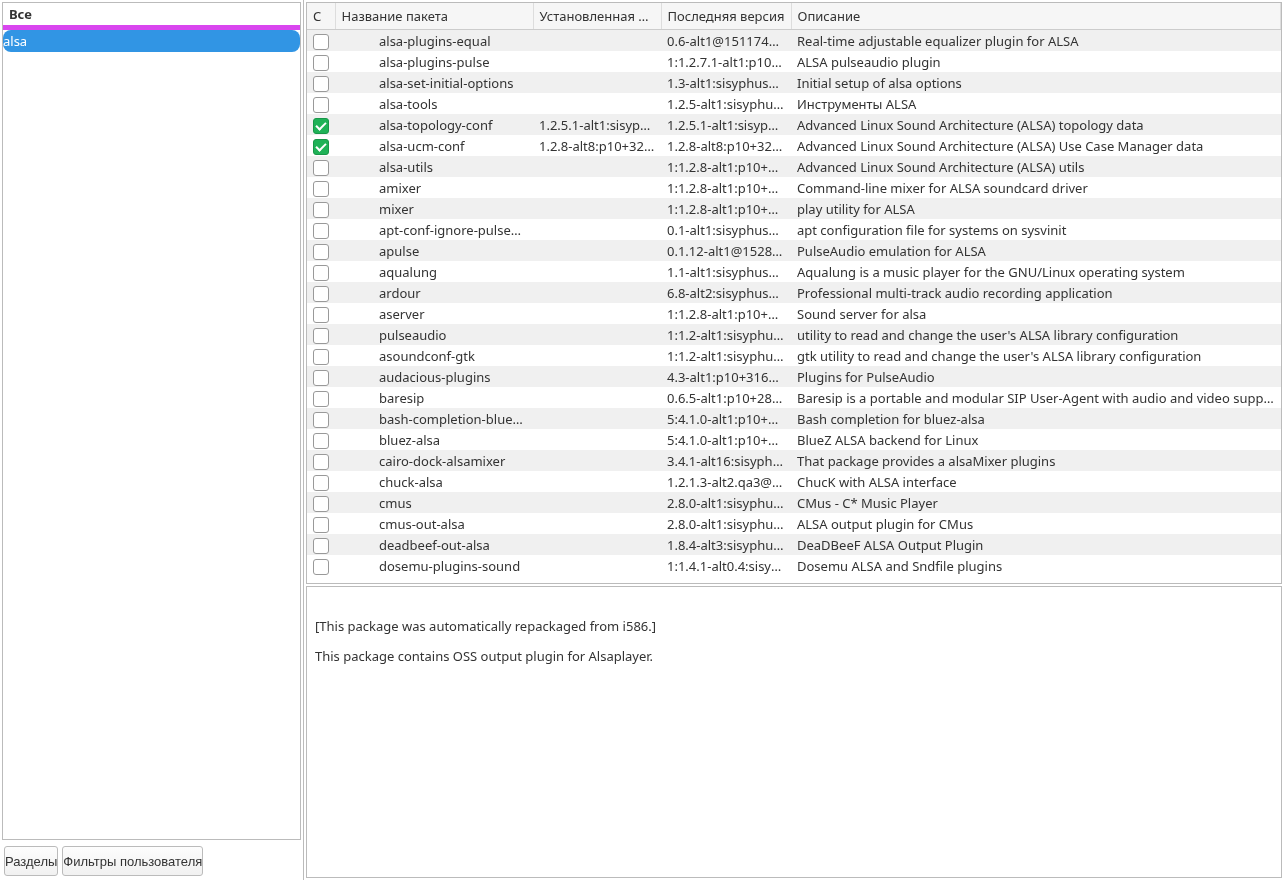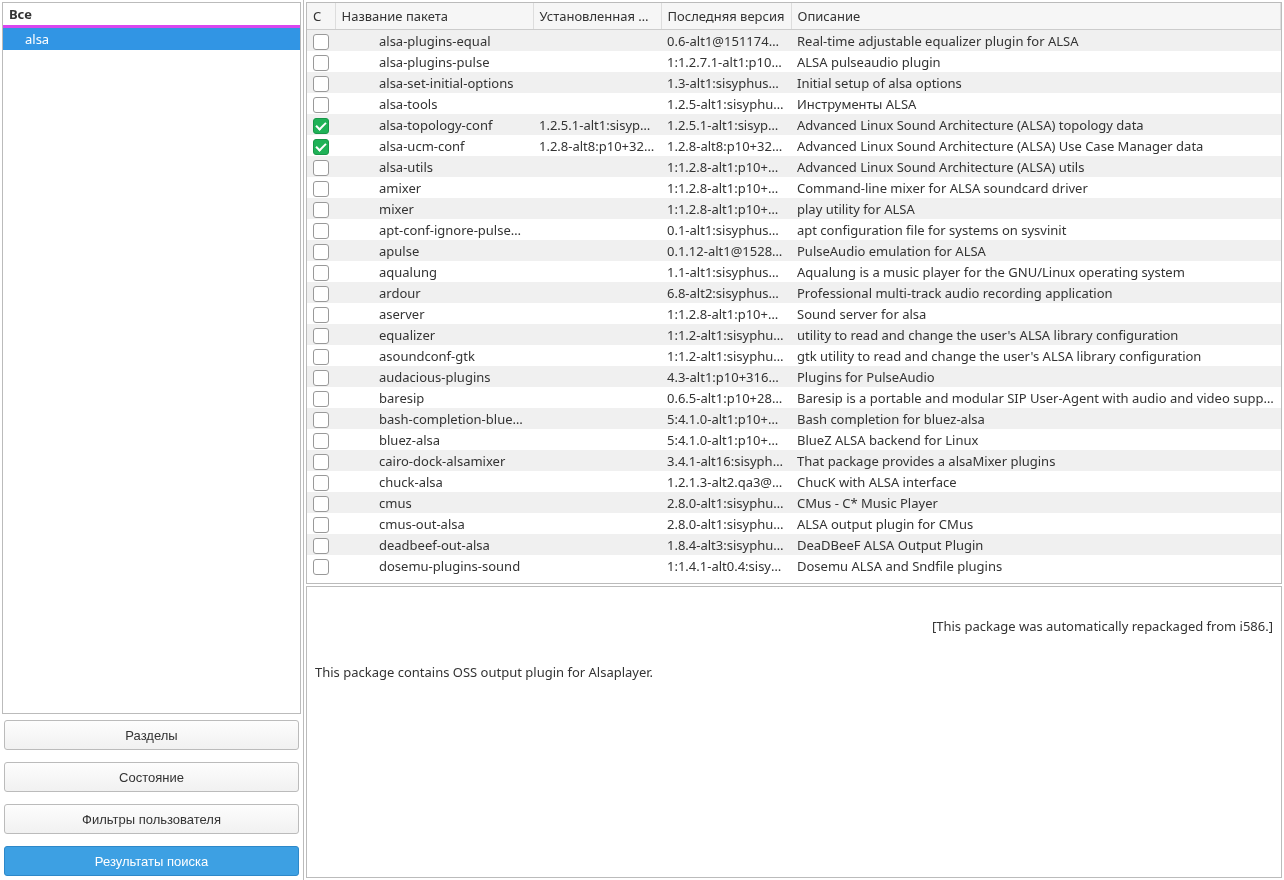--- a/index.html
+++ b/index.html
@@ -24,34 +24,35 @@
   flex: 1;
   border: 1px solid #bbb;
   margin: 2px;
   background: #fff;
   display: flex;
   flex-direction: column;
 }
 .cat-header {
   font-weight: 700;
   padding: 2px 6px;
-  border-bottom: 3px solid #d946ef;
+  border-bottom: 5px solid #d946ef;
 }
 .cat-item {
-  padding: 2px 22px;
+  padding: 2px 0;
   cursor: pointer;
+  border-radius: 8px;
 }
 .cat-item.selected {
   background: #3195e4;
   color: #fff;
 }
 .filter-buttons {
   display: flex;
-  flex-direction: column;
-  gap: 12px;
+  flex-direction: row;
+  gap: 4px;
   padding: 4px 4px 4px 4px;
 }
 .filter-btn {
   height: 30px;
   border: 1px solid #bbb;
   border-radius: 3px;
   background: linear-gradient(#fdfdfd,#f1f1f1);
   cursor: pointer;
   font-size: 13px;
   color: #333;
@@ -135,37 +136,35 @@
 .scrollbar-gutter { scrollbar-width: thin; }
 .detail-pane {
   flex: 1;
   border: 1px solid #bbb;
   margin: 2px;
   background: #fff;
   padding: 10px 8px;
   overflow: auto;
 }
 .detail-title { font-weight: 700; margin-bottom: 14px; }
-.detail-line { margin-bottom: 28px; text-align: right; }
+.detail-line { margin-bottom: 12px; }
 </style>
 </head>
 <body>
 
 <div class="left-pane">
   <div class="category-box">
     <div class="cat-header">Все</div>
     <div id="cat-items">
         <div class="cat-item selected">alsa</div>
       </div>
   </div>
   <div class="filter-buttons" id="filter-btns">
       <button class="filter-btn">Разделы</button>
-      <button class="filter-btn">Состояние</button>
       <button class="filter-btn">Фильтры пользователя</button>
-      <button class="filter-btn active">Результаты поиска</button>
     </div>
 </div>
 
 <div class="right-pane">
   <div class="table-wrap">
     <table class="pkg-table">
       <colgroup>
         <col style="width:28px">
           <col style="width:198px">
           <col style="width:128px">
@@ -285,21 +284,21 @@
             </tr>
             <tr>
               <td class="col-chk"><span class="chk"></span></td>
               <td class="col-name">aserver</td>
               <td class="col-inst"></td>
               <td class="col-last">1:1.2.8-alt1:p10+31079</td>
               <td class="col-desc">Sound server for alsa</td>
             </tr>
             <tr>
               <td class="col-chk"><span class="chk"></span></td>
-              <td class="col-name">equalizer</td>
+              <td class="col-name">pulseaudio</td>
               <td class="col-inst"></td>
               <td class="col-last">1:1.2-alt1:sisyphus+24</td>
               <td class="col-desc">utility to read and change the user's ALSA library configuration</td>
             </tr>
             <tr>
               <td class="col-chk"><span class="chk"></span></td>
               <td class="col-name">asoundconf-gtk</td>
               <td class="col-inst"></td>
               <td class="col-last">1:1.2-alt1:sisyphus+24</td>
               <td class="col-desc">gtk utility to read and change the user's ALSA library configuration</td>

